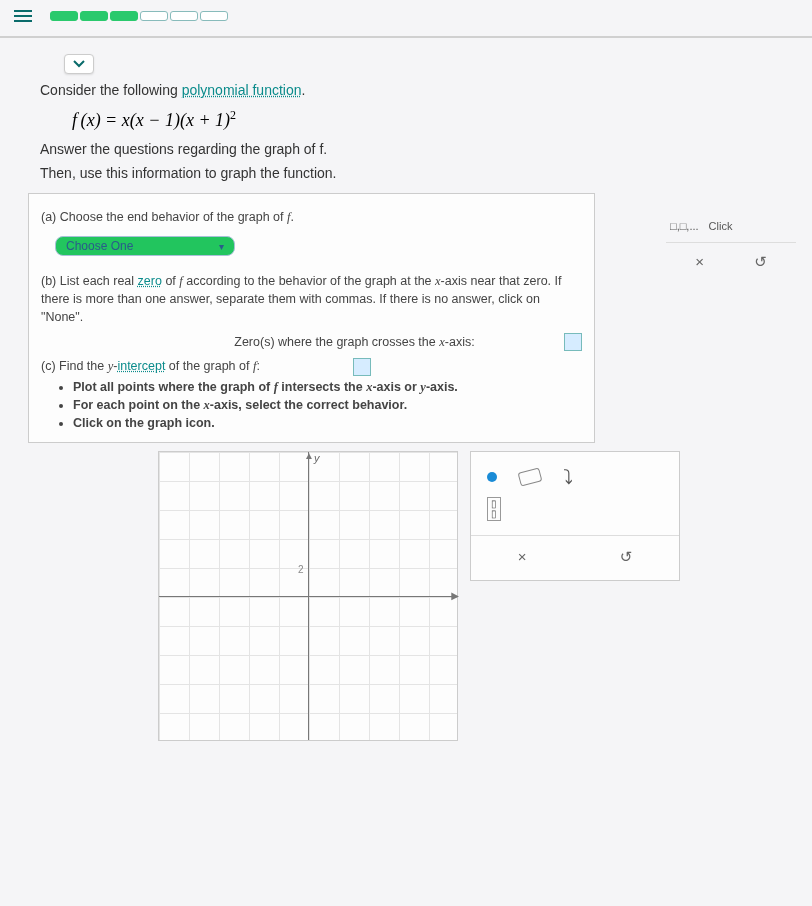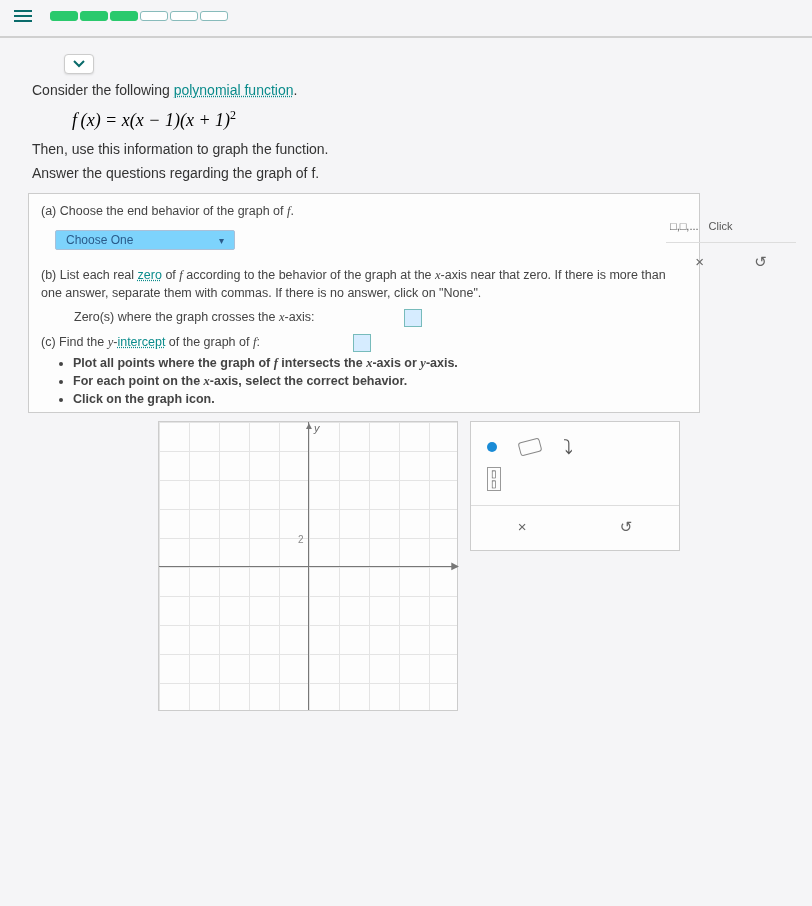--- a/index.html
+++ b/index.html
@@ -59,51 +59,51 @@
   border-radius: 4px;
   display: flex;
   align-items: center;
   justify-content: center;
   margin: 0 0 8px 36px;
   color: #0a6b6b;
   font-size: 11px;
   box-shadow: 0 1px 2px rgba(0,0,0,.1);
 }
 
-.para { font-size: 14px; color: #333; margin: 4px 0 8px 4px; }
+.para { font-size: 14px; color: #333; margin: 4px 0 8px 12px; }
 .link { color: #0a8b8b; text-decoration: underline dotted; }
 
 .formula {
   font-family: "Times New Roman", serif;
   font-style: italic;
   font-size: 18px;
   margin: 10px 0 10px 44px;
   color: #000000;
 }
 .formula .sup { font-size: 12px; vertical-align: super; font-style: normal; }
 
 .qbox {
   border: 1px solid #ccc;
   margin-top: 12px;
-  padding: 2px 12px;
-  width: 672px;
+  padding: 8px 12px;
+  width: 567px;
   background: #fdfdfd;
 }
 .q-item { font-size: 12.5px; color: #444; margin: 6px 0 4px 0; line-height: 1.45; }
-.indent { margin-left: 33px; }
+.indent { margin-left: 33px; text-align: right; }
 .bullets { margin: 4px 0 4px 32px; font-size: 12.5px; color: #444; }
 .bullets li { margin: 3px 0; font-weight: bold; }
 
 .dropdown {
   display: inline-flex;
   align-items: center;
   justify-content: space-between;
-  background: #7dd3fc;
+  background: #22c55e;
   border: 1px solid #a9c0d8;
-  border-radius: 2px;
+  border-radius: 8px;
   padding: 2px 10px;
   min-width: 180px;
   font-size: 12px;
   color: #2a5b8a;
   margin: 6px 0 10px 14px;
 }
 .dropdown .caret { font-size: 10px; color: #2a5b8a; }
 
 .ansbox {
   display: inline-block;
@@ -204,22 +204,22 @@
   </div>
 
   <p class="para">
     <span>Consider the following </span><span class="link">polynomial function</span><span>.</span>
   </p>
 
   <div class="formula">
     <span class="f-it">f</span> (<span class="x-it">x</span>) = <span class="x-it">x</span>(<span class="x-it">x</span> − 1)(<span class="x-it">x</span> + 1)<span class="sup">2</span>
   </div>
 
+  <p class="para">Answer the questions regarding the graph of f.</p>
   <p class="para">Then, use this information to graph the function.</p>
-  <p class="para">Answer the questions regarding the graph of f.</p>
 
   <div class="qbox">
     <div class="q-item">(a) Choose the end behavior of the graph of <span class="f-it">f</span>.</div>
     <div class="dropdown">
       <span>Choose One</span>
       <span class="caret">▾</span>
     </div>
 
     <div class="q-item">(b) List each real <span class="link">zero</span> of <span class="f-it">f</span> according to the behavior of the graph at the <span class="x-it">x</span>-axis near that zero. If there is more than one answer, separate them with commas. If there is no answer, click on "None".</div>
 

